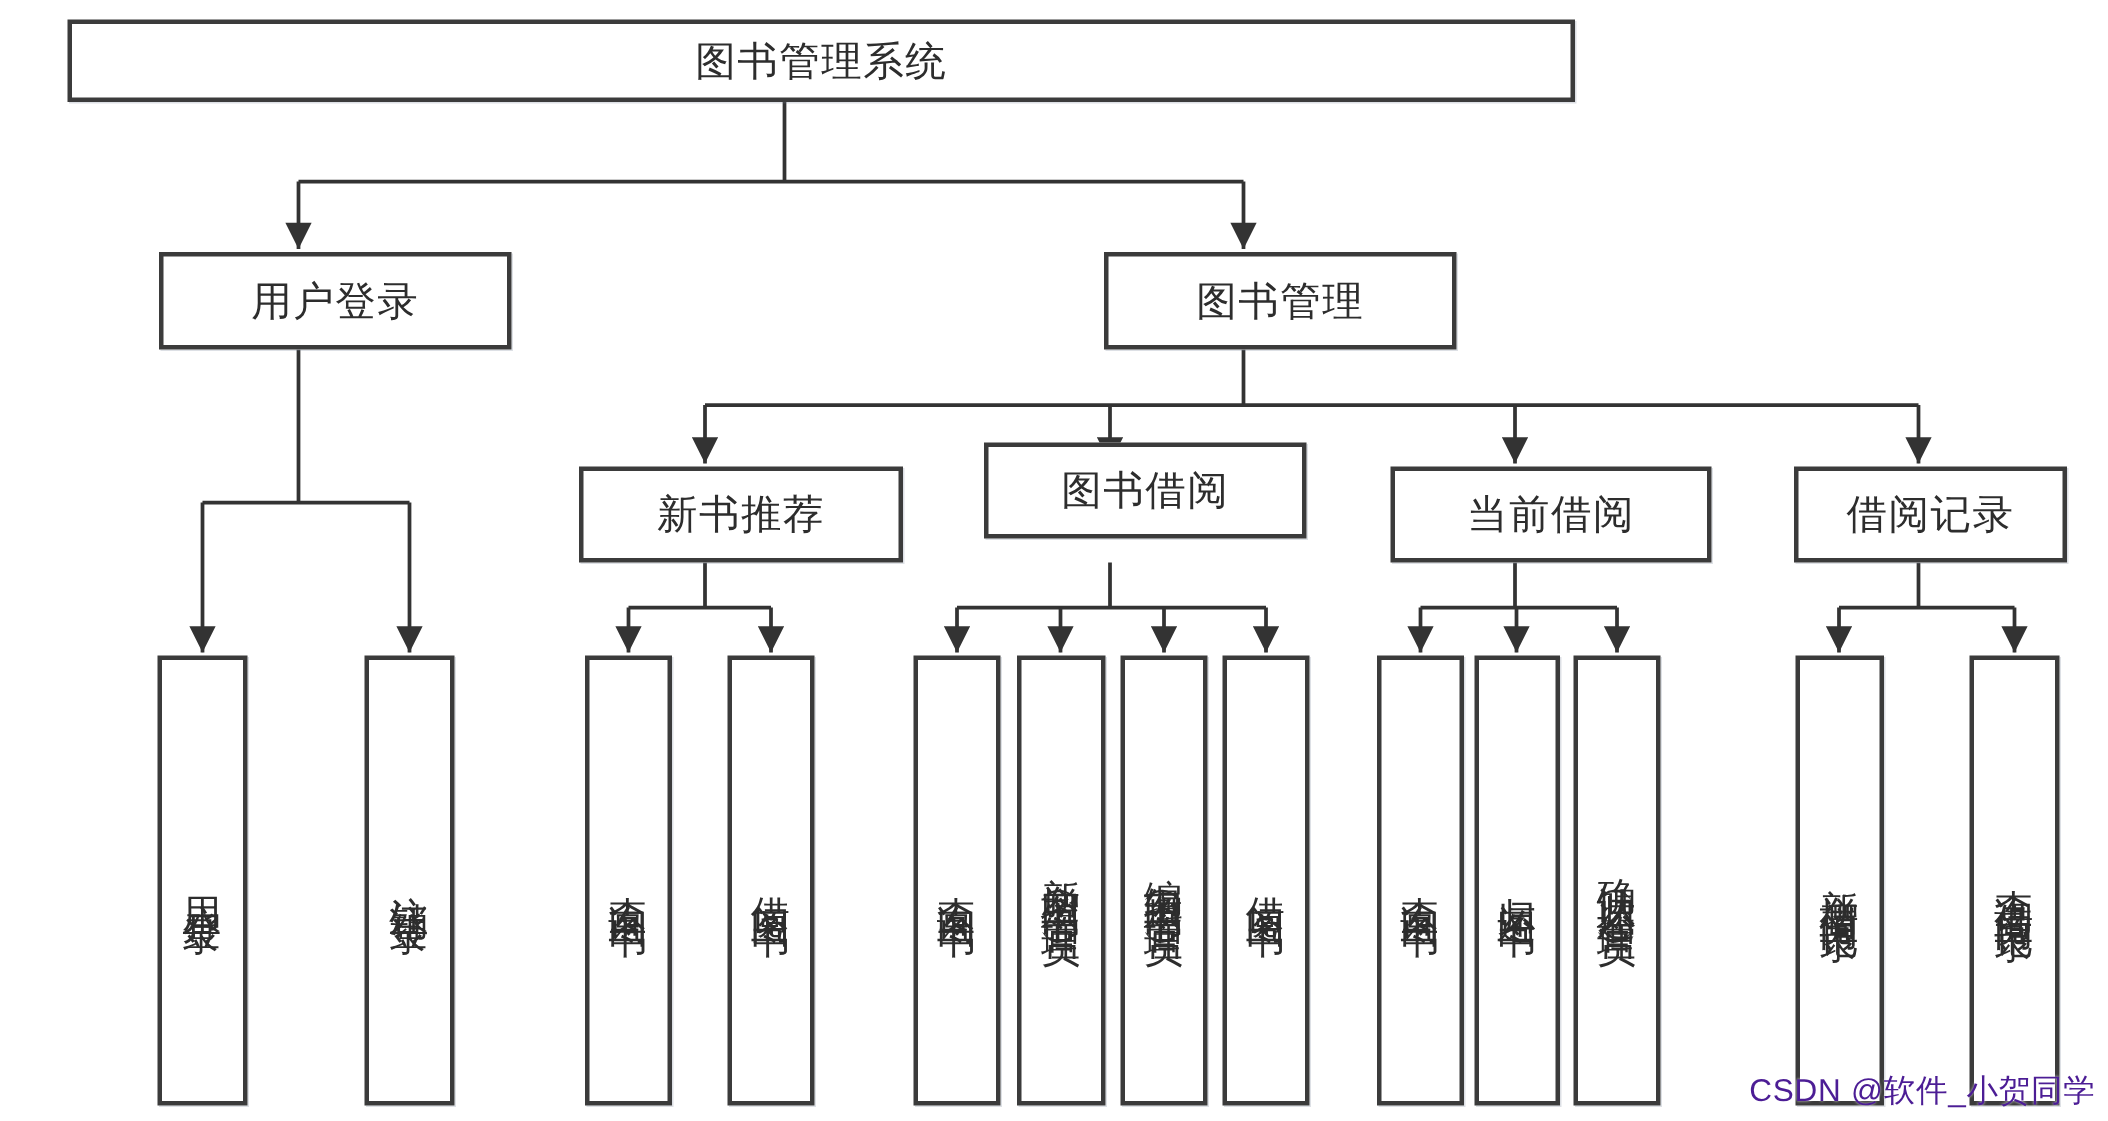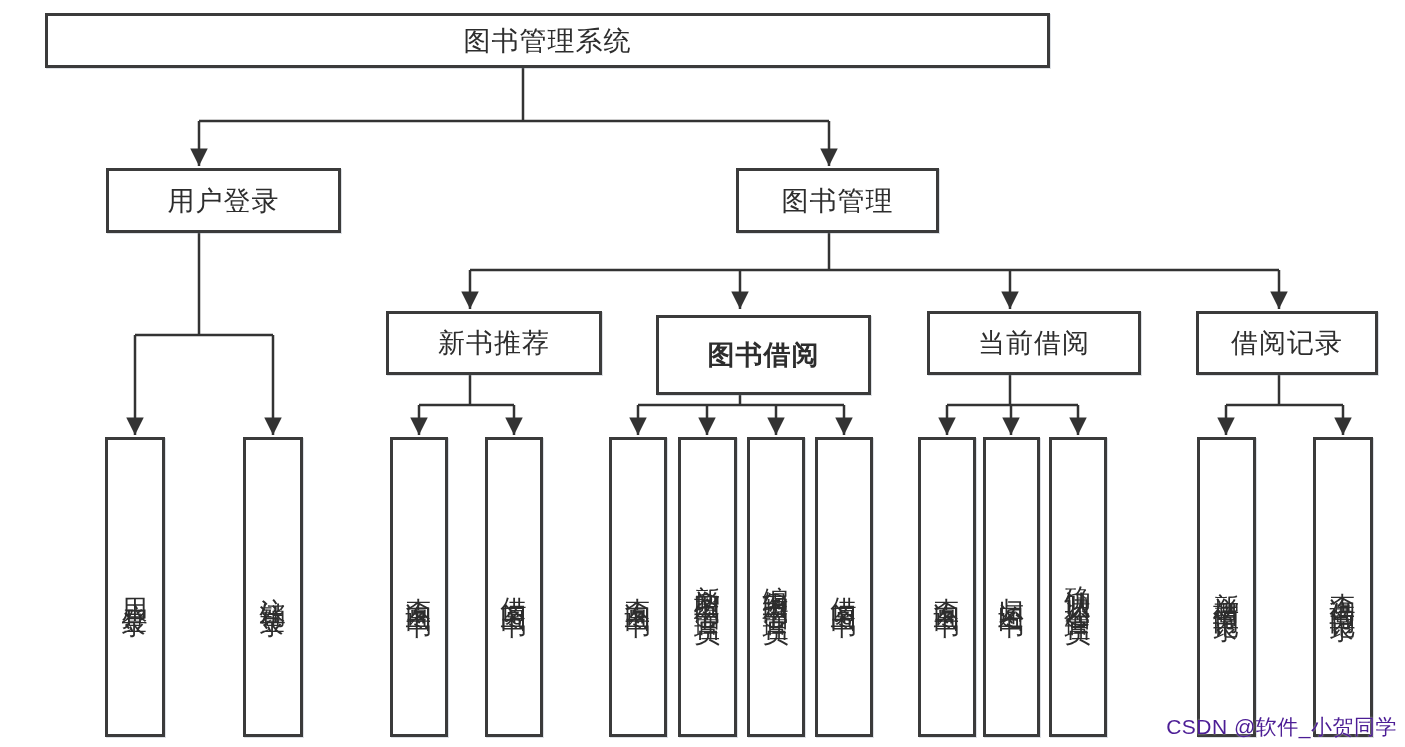--- a/index.html
+++ b/index.html
@@ -118,24 +118,24 @@
       <path d="M1279,375 L1279,405"></path>
       <path d="M1226,405 L1343,405"></path>
       <path d="M1226,405 L1226,435" marker-end="url(#arrow)"></path>
       <path d="M1343,405 L1343,435" marker-end="url(#arrow)"></path>
     </g>
   </svg>
 
   <div class="box h" style="left:21px; top:13px; width:1005px; height:55px;">图书管理系统</div>
 
   <div class="box h" style="left:82px; top:168px; width:235px; height:65px;">用户登录</div>
-  <div class="box h" style="left:712px; top:168px; width:203px; height:65px;">图书管理</div>
+  <div class="box h" style="left:712px; top:168px; width:235px; height:65px;">图书管理</div>
 
   <div class="box h" style="left:362px; top:311px; width:216px; height:64px;">新书推荐</div>
-  <div class="box h" style="left:632px; top:315px; width:215px; height:80px;font-weight:bold;">图书借阅</div>
+  <div class="box h" style="left:632px; top:295px; width:215px; height:64px;">图书借阅</div>
   <div class="box h" style="left:903px; top:311px; width:214px; height:64px;">当前借阅</div>
   <div class="box h" style="left:1172px; top:311px; width:182px; height:64px;">借阅记录</div>
 
   <div class="box v" style="left:105px; top:437px; width:60px; height:300px;">用户登录</div>
   <div class="box v" style="left:243px; top:437px; width:60px; height:300px;">注销登录</div>
 
   <div class="box v" style="left:390px; top:437px; width:58px; height:300px;">查询图书</div>
   <div class="box v" style="left:485px; top:437px; width:58px; height:300px;">借阅图书</div>
 
   <div class="box v" style="left:609px; top:437px; width:58px; height:300px;">查询图书</div>

